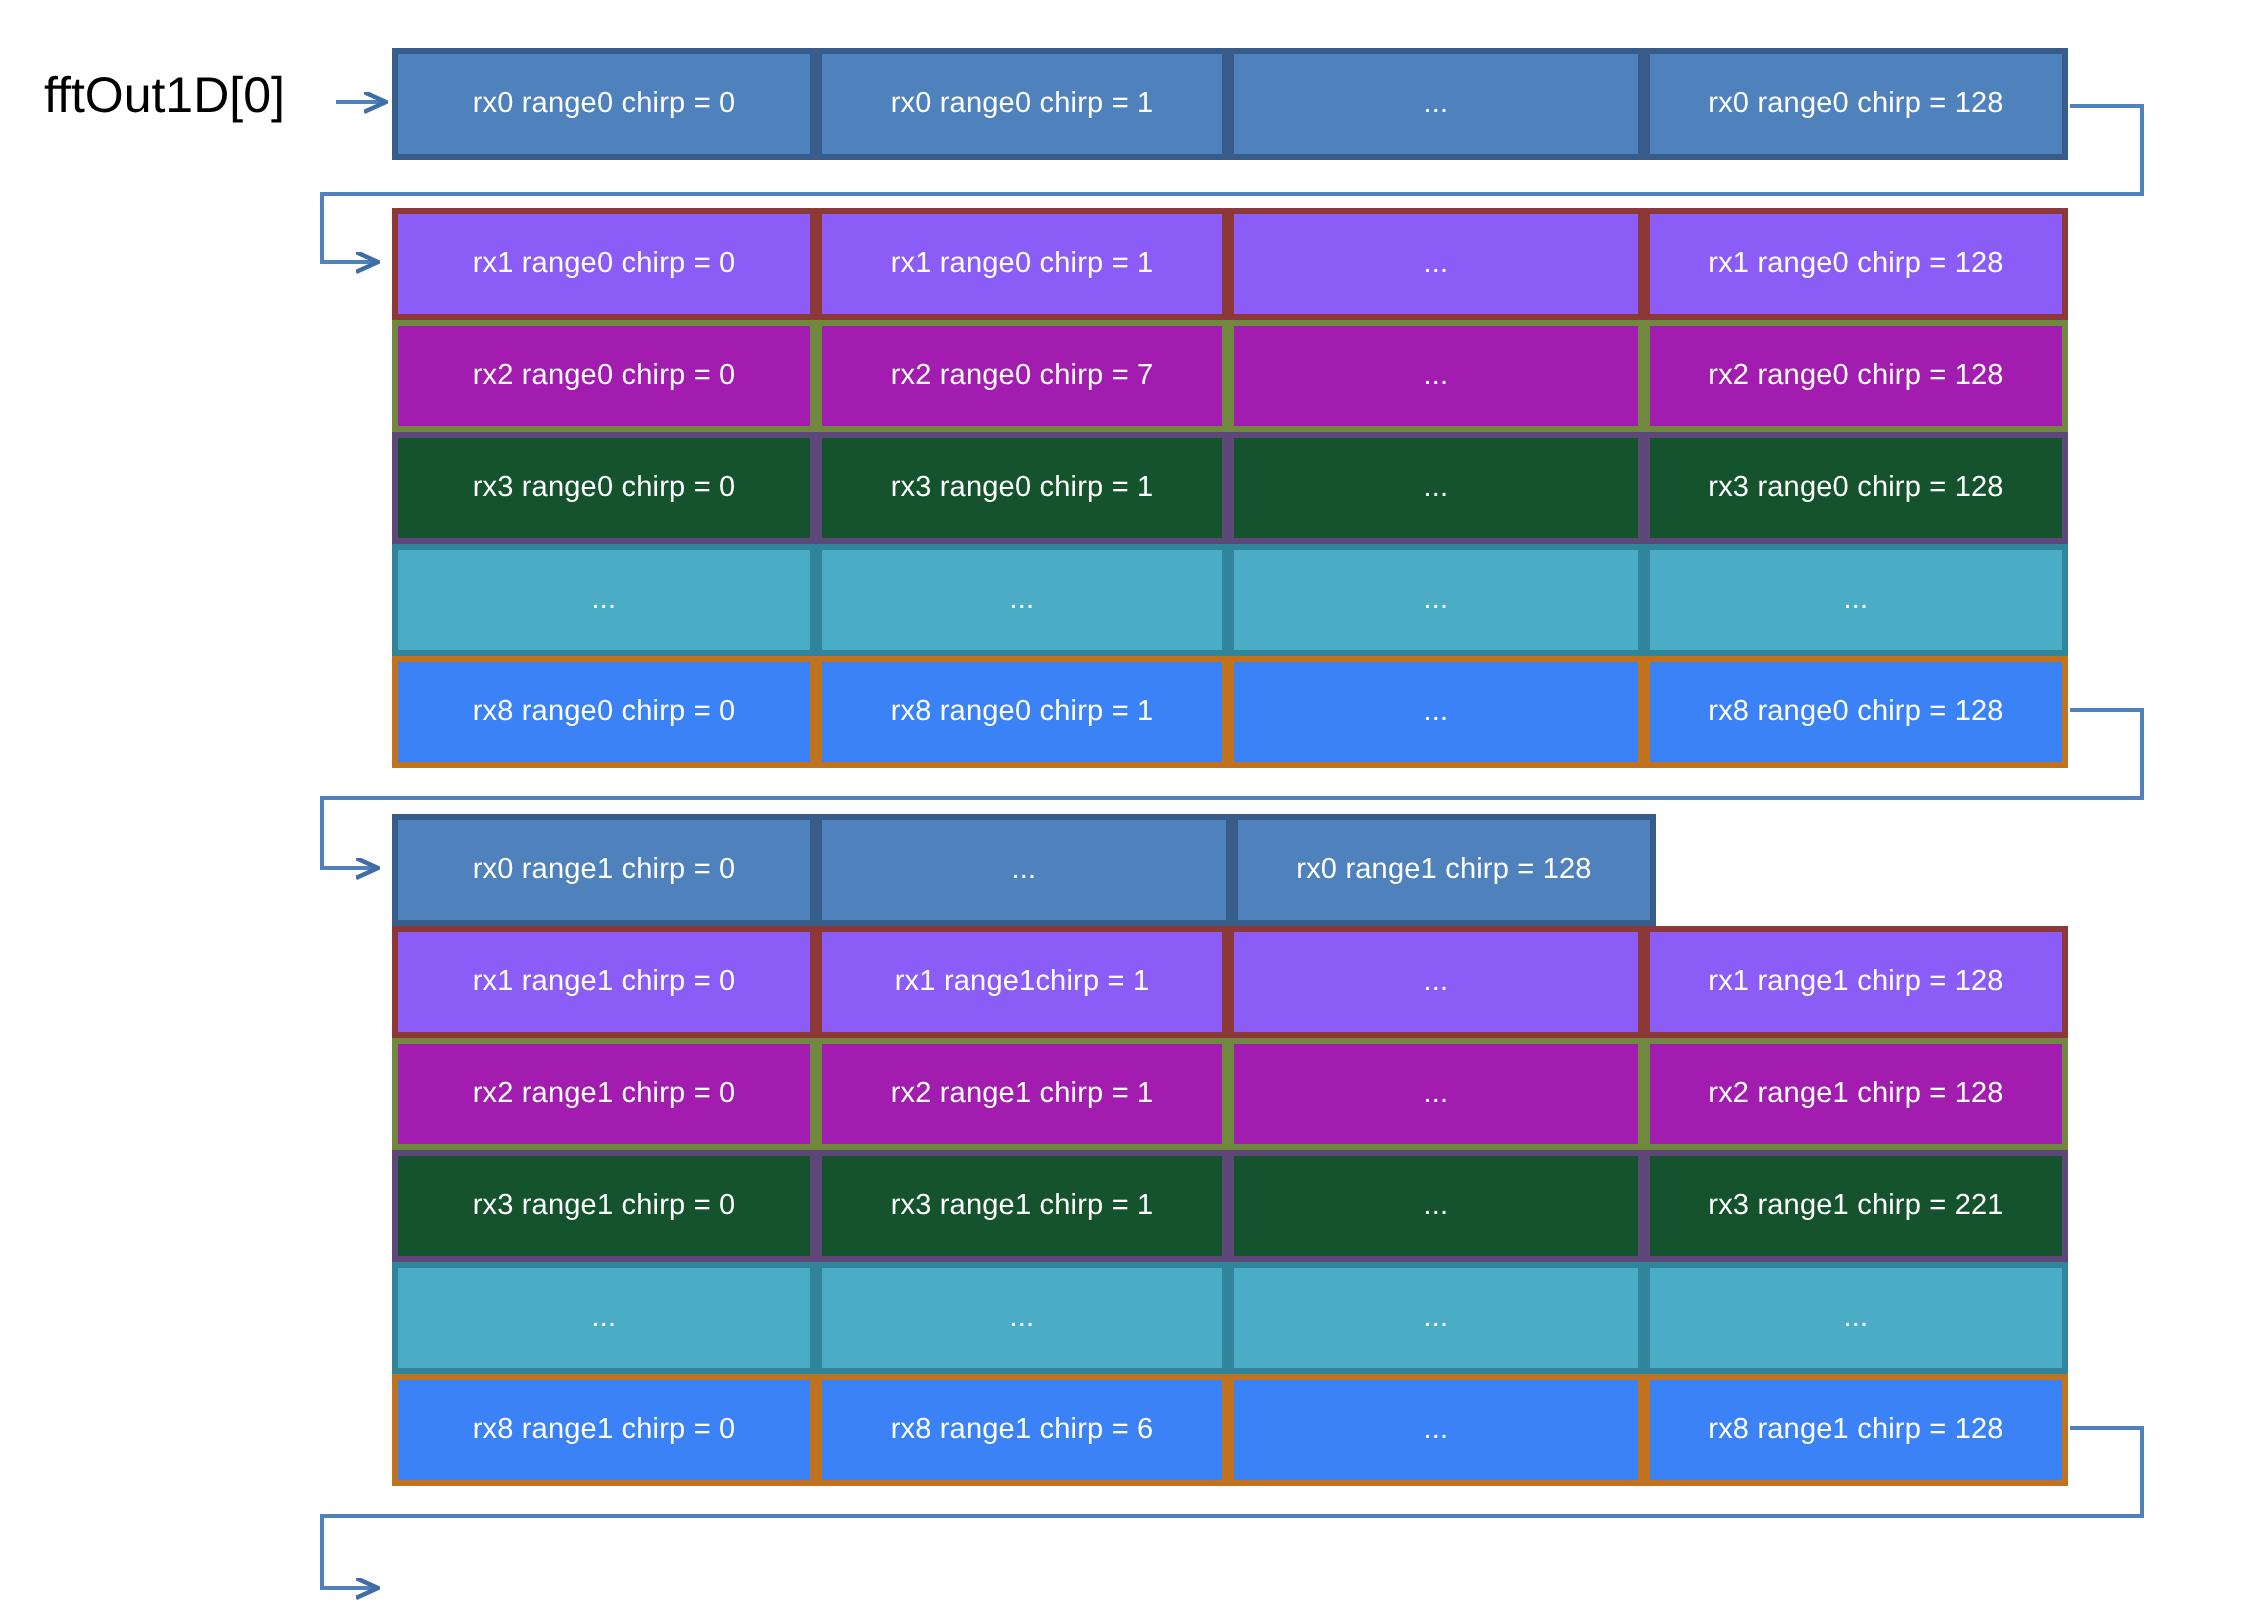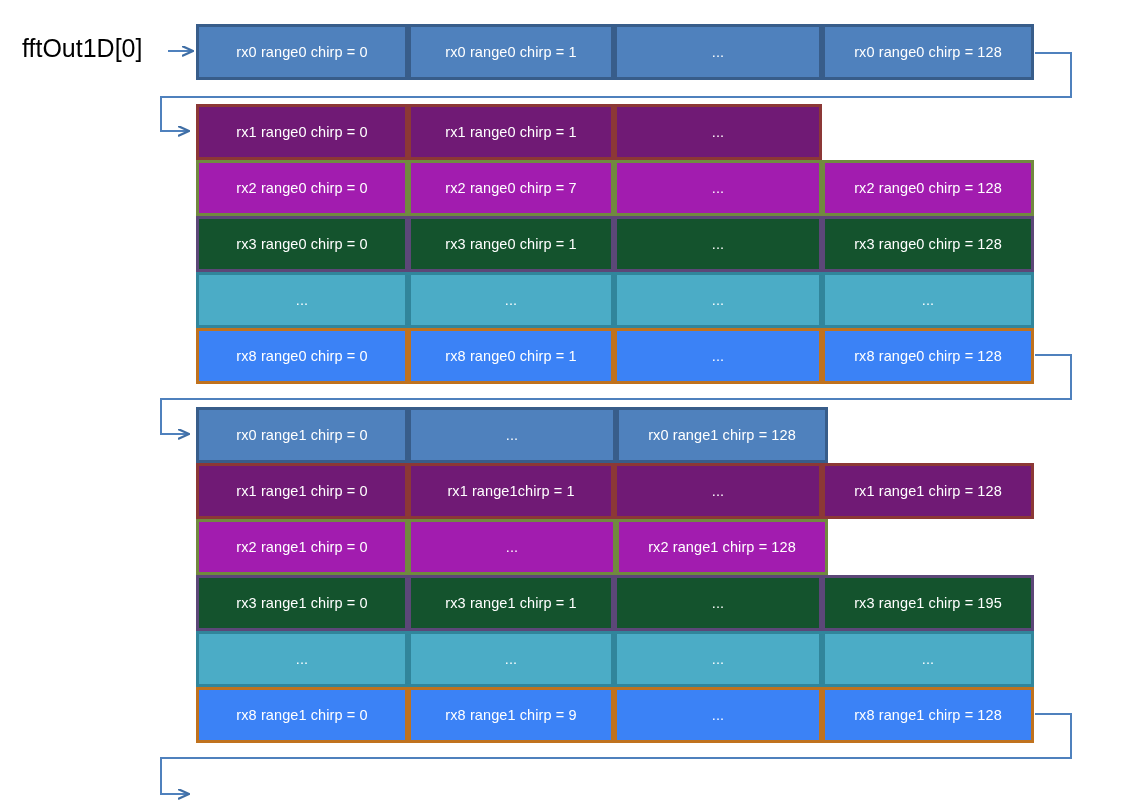--- a/index.html
+++ b/index.html
@@ -74,21 +74,21 @@
     border-bottom: 3px solid rgba(0,0,0,0.22);
   }
   
   .c0 { width: 212px; }
   .c1 { width: 206px; }
   .c2 { width: 208px; }
   .c3 { width: 212px; }
 
   
   .t-blue   { background: #4F81BD; border-color: #385D8A; }
-  .t-red    { background: #701a75; border-color: #8C3836; }
+  .t-red    { background: #8b5cf6; border-color: #8C3836; }
   .t-green  { background: #a21caf; border-color: #71893F; }
   .t-purple { background: #14532d; border-color: #5C4778; }
   .t-teal   { background: #4BACC6; border-color: #31859B; }
   .t-orange { background: #3b82f6; border-color: #C0721E; }
 </style>
 </head>
 <body>
 
 <div id="stage">
 
@@ -101,20 +101,21 @@
         <div class="cell c2 t-blue">...</div>
         <div class="cell c3 t-blue">rx0 range0 chirp = 128</div>
       </div>
     </div>
 
   <div class="block" id="block-1" style="top:104px;">
       <div class="row">
         <div class="cell c0 t-red">rx1 range0 chirp = 0</div>
         <div class="cell c1 t-red">rx1 range0 chirp = 1</div>
         <div class="cell c2 t-red">...</div>
+        <div class="cell c3 t-red">rx1 range0 chirp = 128</div>
       </div>
       <div class="row">
         <div class="cell c0 t-green">rx2 range0 chirp = 0</div>
         <div class="cell c1 t-green">rx2 range0 chirp = 7</div>
         <div class="cell c2 t-green">...</div>
         <div class="cell c3 t-green">rx2 range0 chirp = 128</div>
       </div>
       <div class="row">
         <div class="cell c0 t-purple">rx3 range0 chirp = 0</div>
         <div class="cell c1 t-purple">rx3 range0 chirp = 1</div>
@@ -142,38 +143,39 @@
         <div class="cell c3 t-blue">rx0 range1 chirp = 128</div>
       </div>
       <div class="row">
         <div class="cell c0 t-red">rx1 range1 chirp = 0</div>
         <div class="cell c1 t-red">rx1 range1chirp = 1</div>
         <div class="cell c2 t-red">...</div>
         <div class="cell c3 t-red">rx1 range1 chirp = 128</div>
       </div>
       <div class="row">
         <div class="cell c0 t-green">rx2 range1 chirp = 0</div>
+        <div class="cell c1 t-green">rx2 range1 chirp = 1</div>
         <div class="cell c2 t-green">...</div>
         <div class="cell c3 t-green">rx2 range1 chirp = 128</div>
       </div>
       <div class="row">
         <div class="cell c0 t-purple">rx3 range1 chirp = 0</div>
         <div class="cell c1 t-purple">rx3 range1 chirp = 1</div>
         <div class="cell c2 t-purple">...</div>
-        <div class="cell c3 t-purple">rx3 range1 chirp = 195</div>
+        <div class="cell c3 t-purple">rx3 range1 chirp = 221</div>
       </div>
       <div class="row">
         <div class="cell c0 t-teal">...</div>
         <div class="cell c1 t-teal">...</div>
         <div class="cell c2 t-teal">...</div>
         <div class="cell c3 t-teal">...</div>
       </div>
       <div class="row">
         <div class="cell c0 t-orange">rx8 range1 chirp = 0</div>
-        <div class="cell c1 t-orange">rx8 range1 chirp = 9</div>
+        <div class="cell c1 t-orange">rx8 range1 chirp = 6</div>
         <div class="cell c2 t-orange">...</div>
         <div class="cell c3 t-orange">rx8 range1 chirp = 128</div>
       </div>
     </div>
 
   <svg id="connectors" viewBox="0 0 1134 812">
     <defs>
       <marker id="arrowBlue" markerWidth="12" markerHeight="12" refX="10" refY="5" orient="auto" markerUnits="userSpaceOnUse">
         <path d="M0,0 L11,5 L0,10" fill="none" stroke="#3F6EA5" stroke-width="2.2"></path>
       </marker>

